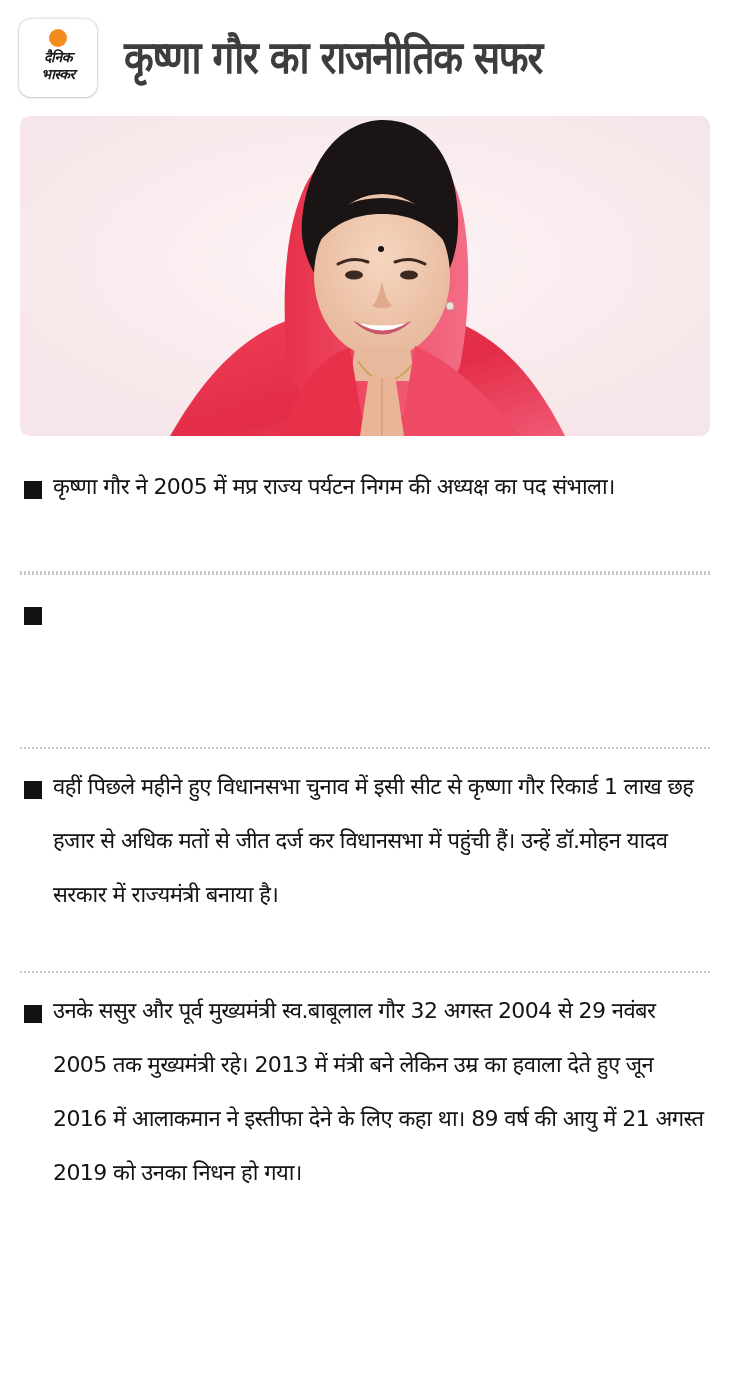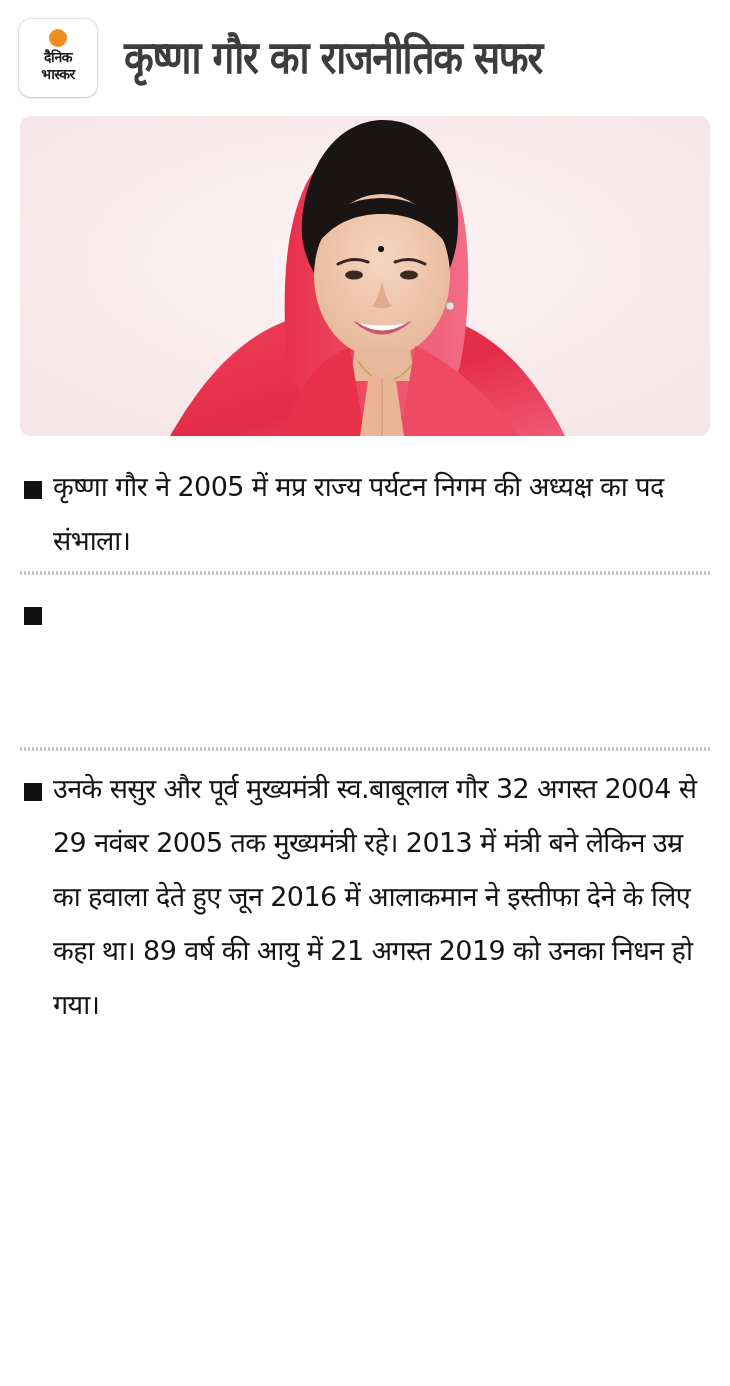--- a/index.html
+++ b/index.html
@@ -41,20 +41,21 @@
       margin-bottom: 2px;
     }
     .logo-line {
       font-family: "DejaVu Sans", sans-serif;
       font-weight: bold;
       font-size: 14px;
       line-height: 17px;
       color: #1a1a1a;
       letter-spacing: -0.5px;
       white-space: nowrap;
+      font-style: italic;
     }
     .title {
       position: absolute;
       left: 124px; top: 24px;
       font-family: "DejaVu Sans", sans-serif;
       font-weight: bold;
       font-size: 45px;
       line-height: 68px;
       color: #3d3d3d;
       letter-spacing: -1.5px;
@@ -77,21 +78,21 @@
     
     .points {
       position: absolute;
       left: 20px; top: 460px;
       width: 690px;
     }
     .point {
       position: relative;
       padding-left: 33px;
       padding-right: 0;
-      font-size: 27px;
+      font-size: 22px;
       line-height: 54px;
       color: #141414;
       letter-spacing: -0.6px;
     }
     .point .text {
       display: block;
       transform-origin: left top;
     }
     .bullet {
       position: absolute;
@@ -192,20 +193,24 @@
   </div>
   <div class="sep"></div>
 
   <div class="sep"></div>
 
   <div class="point p3" style="padding-top:11px;">
     <span class="bullet" style="top:32px;"></span>
   </div>
   <div class="sep"></div>
 
+  <div class="point p4" style="padding-top:11px;">
+    <span class="bullet" style="top:32px;"></span>
+    <span class="text">वहीं पिछले महीने हुए विधानसभा चुनाव में इसी सीट से कृष्णा गौर रिकार्ड 1 लाख छह हजार से अधिक मतों से जीत दर्ज कर विधानसभा में पहुंची हैं। उन्हें डॉ.मोहन यादव सरकार में राज्यमंत्री बनाया है।</span>
+  </div>
   <div class="sep"></div>
 
   <div class="point p5" style="padding-top:11px;">
     <span class="bullet" style="top:32px;"></span>
     <span class="text">उनके ससुर और पूर्व मुख्यमंत्री स्व.बाबूलाल गौर 32 अगस्त 2004 से 29 नवंबर 2005 तक मुख्यमंत्री रहे। 2013 में मंत्री बने लेकिन उम्र का हवाला देते हुए जून 2016 में आलाकमान ने इस्तीफा देने के लिए कहा था। 89 वर्ष की आयु में 21 अगस्त 2019 को उनका निधन हो गया।</span>
   </div>
 
 </div>
 
 </body></html>

